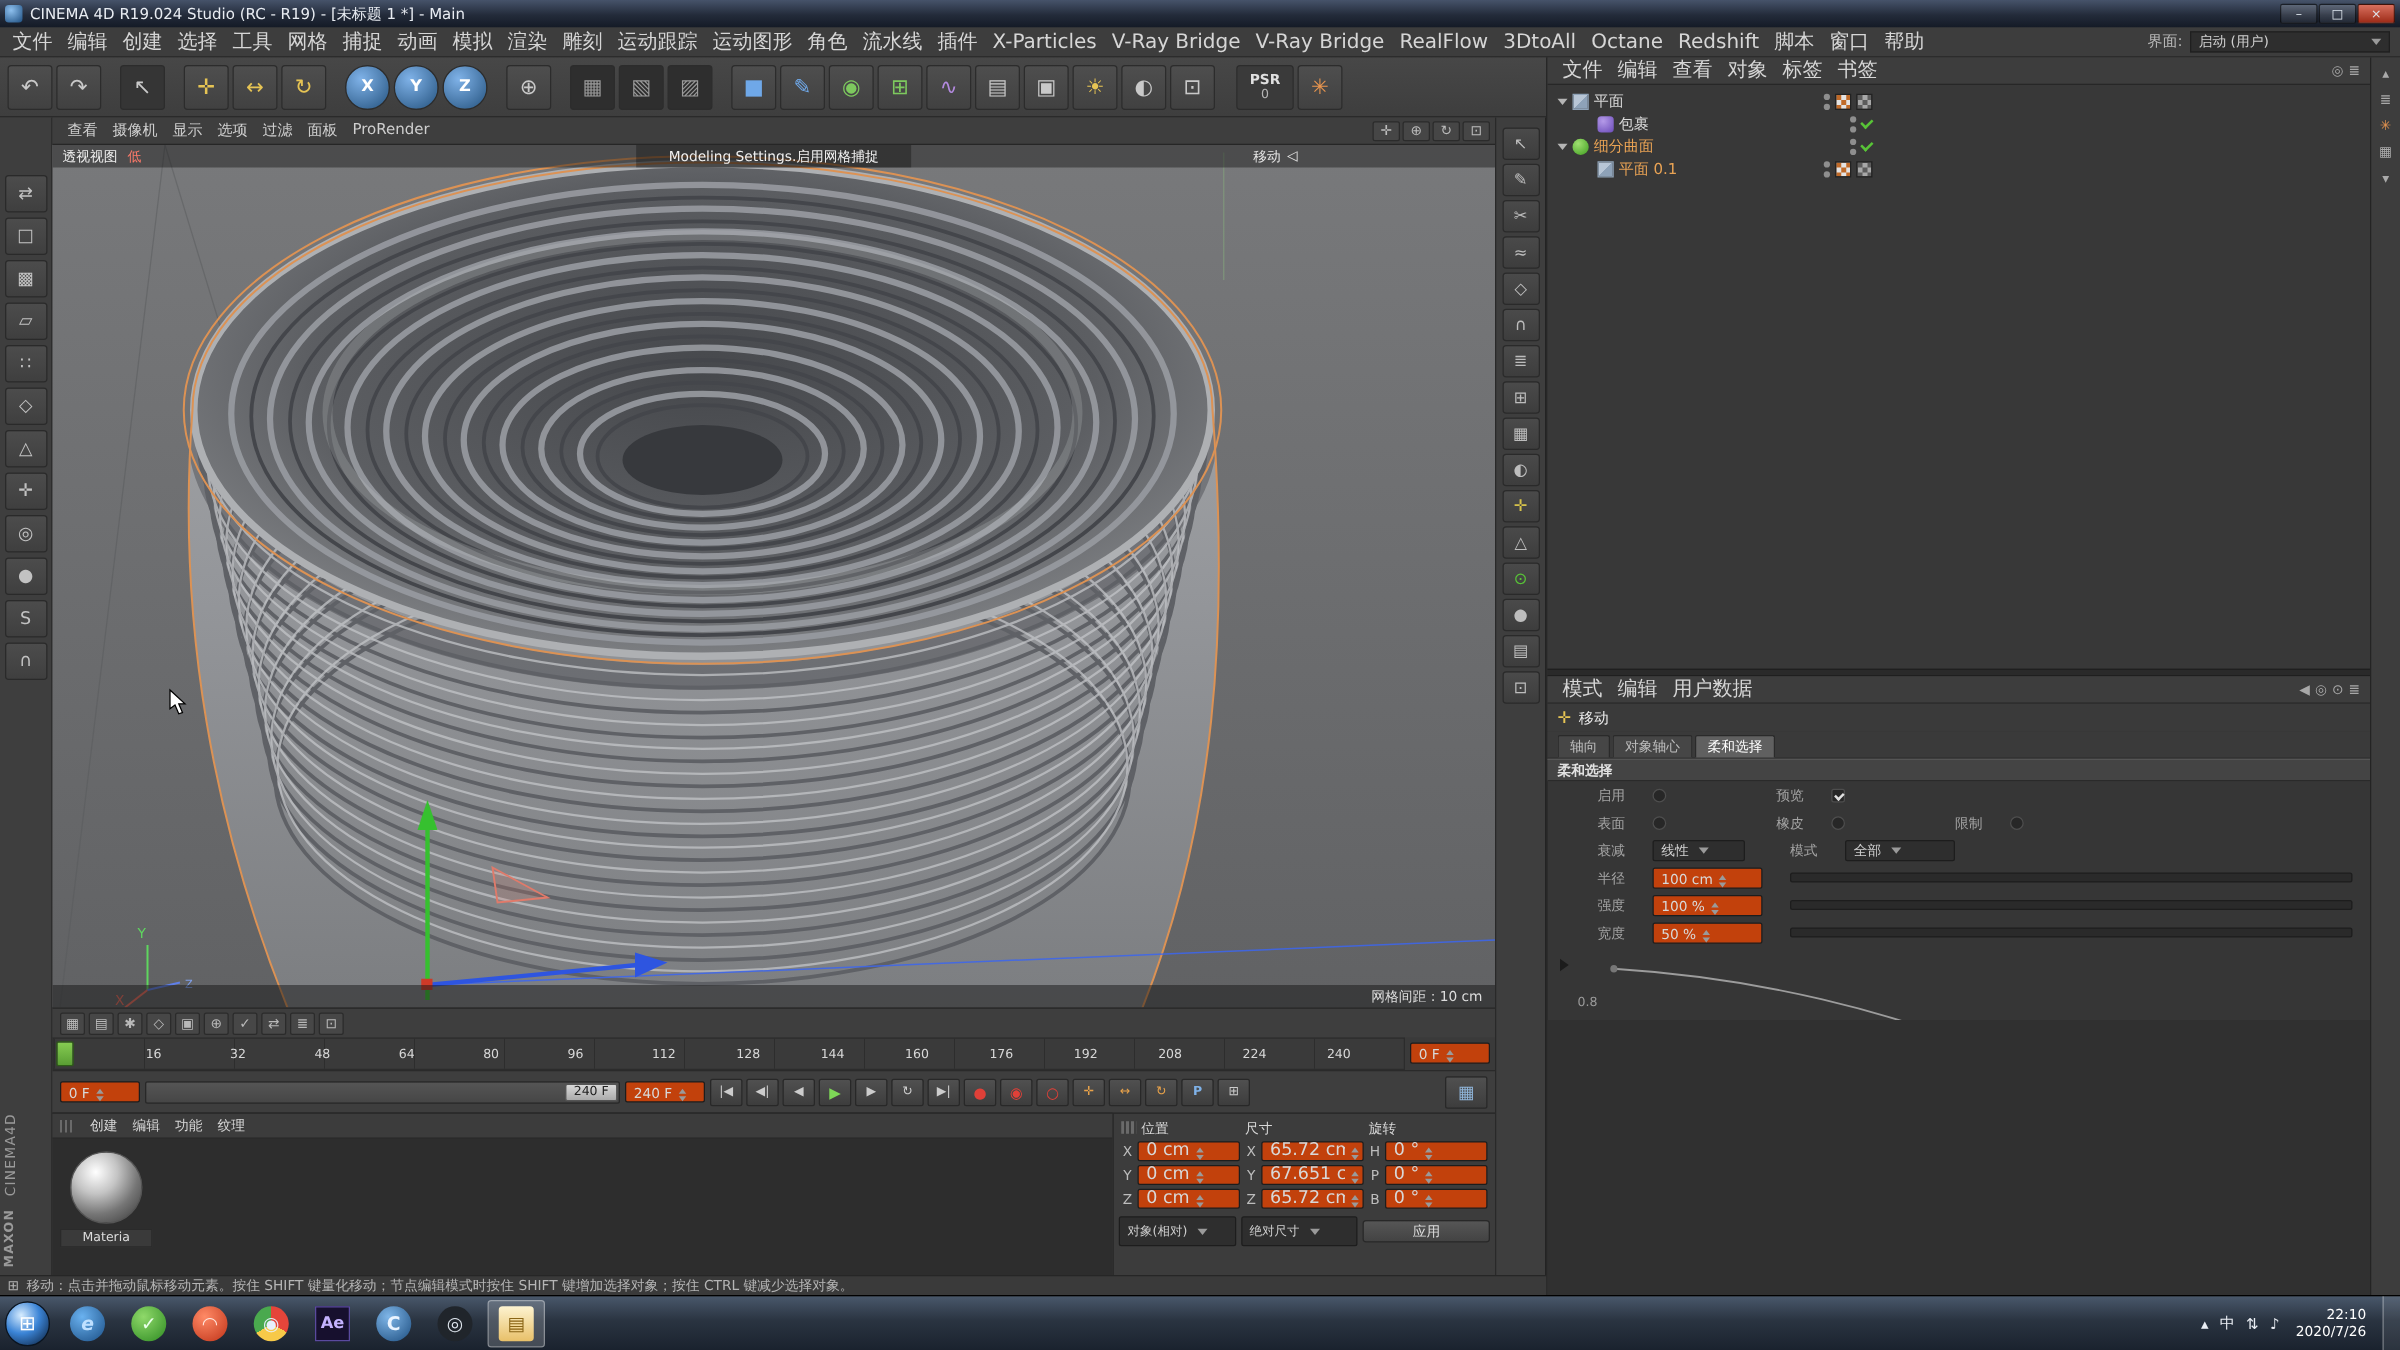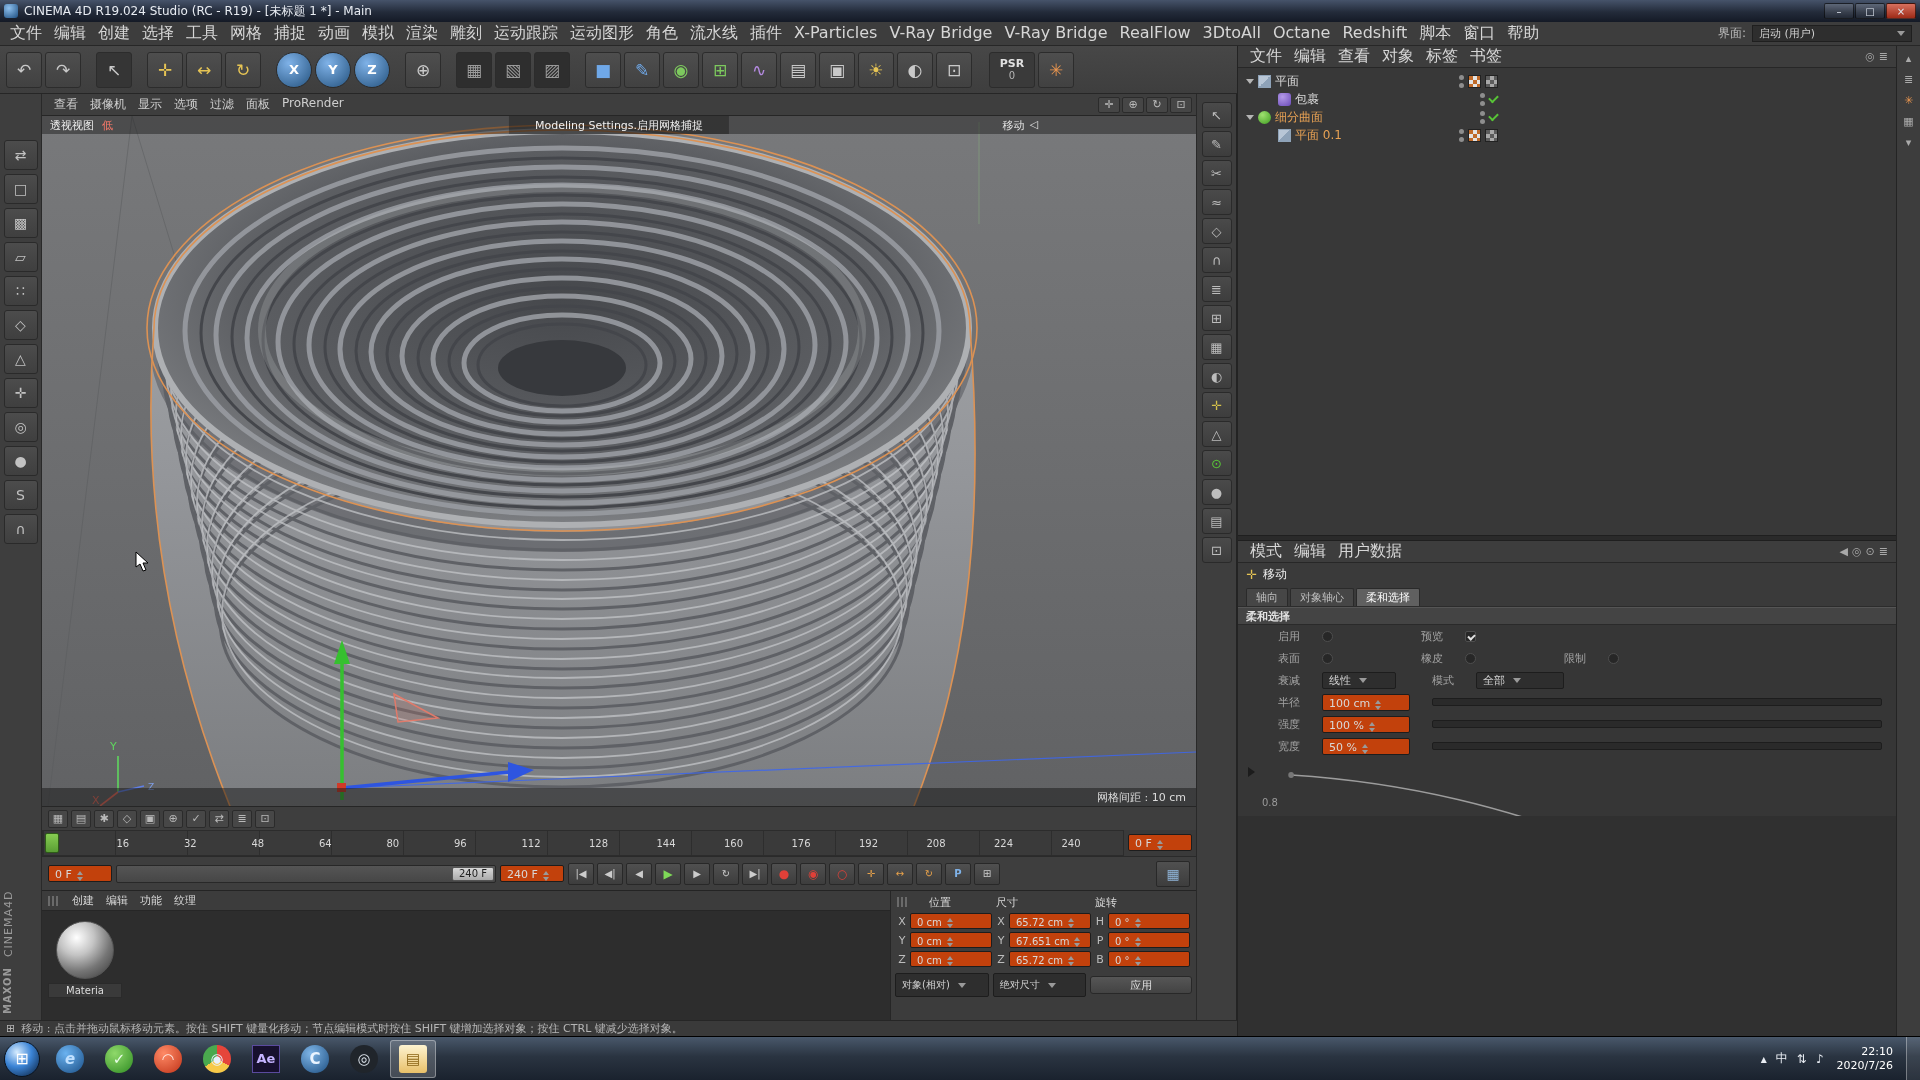--- a/index.html
+++ b/index.html
@@ -87,25 +87,25 @@
 
 .material{position:absolute;left:42px;top:890px;width:848px;height:130px;background:#2d2d2d;border-top:1px solid #242424}
 .mm-bar{height:20px;background:#3c3c3c;border-bottom:1px solid #262626;display:flex;align-items:center;padding-left:6px;gap:2px}
 .mm-bar .menu-item{font-size:11px}
 .grip{width:12px;height:10px;background:repeating-linear-gradient(90deg,#6a6a6a 0 2px,transparent 2px 4px);margin-right:4px}
 .mat-ball{position:absolute;left:14px;top:30px;width:58px;height:58px;border-radius:50%;background:radial-gradient(circle at 35% 28%,#ffffff,#c4c4c4 32%,#767676 62%,#3c3c3c 95%);border:1px solid #555}
 .mat-name{position:absolute;left:6px;top:92px;width:74px;text-align:center;font-size:10px;color:#ddd;background:#3a3a3a;border:1px solid #2a2a2a;padding:1px 0;overflow:hidden;white-space:nowrap}
 
 .coords{position:absolute;left:890px;top:890px;width:306px;height:130px;background:#3c3c3c;border-top:1px solid #242424;border-left:1px solid #262626;display:flex;flex-wrap:wrap;padding:3px 4px;align-content:flex-start}
 .c-col{flex:1;min-width:0;padding:0 2px}
-.c-head{display:flex;align-items:center;gap:16px;font-size:11px;color:#d8d8d8;height:16px}
+.c-head{display:flex;align-items:center;gap:0;font-size:11px;color:#d8d8d8;height:16px}
 .c-row{display:flex;align-items:center;gap:3px;margin-top:3px}
 .c-axis{width:10px;text-align:center;color:#bdbdbd;font-size:11px}
 .c-row .nf{flex:1;height:16px;min-width:0}
-.c-row .nf .v{font-size:10px;overflow:hidden}
+.c-row .nf .v{font-size:14px;overflow:hidden}
 .c-footer{width:100%;display:flex;align-items:center;gap:4px;margin-top:6px}
 .c-footer .dd{flex:1;font-size:10px;height:24px}
 .c-footer .pushbtn{flex:.8}
 
 
 .mid-rail{position:absolute;left:1196px;top:94px;width:41px;height:926px;background:#3e3e3e;border-left:1px solid #292929;border-right:1px solid #232323;display:flex;flex-direction:column;align-items:center;padding-top:8px;gap:3px}
 .mri{width:30px;height:26px;flex:none;display:flex;align-items:center;justify-content:center;font-size:13px;color:#bdbdbd;background:linear-gradient(#4a4a4a,#3d3d3d);border:1px solid #2a2a2a;border-radius:3px}
 .mri[data-k="yellow"]{color:#d6c24a}
 .mri[data-k="green"]{color:#58c437}
 

